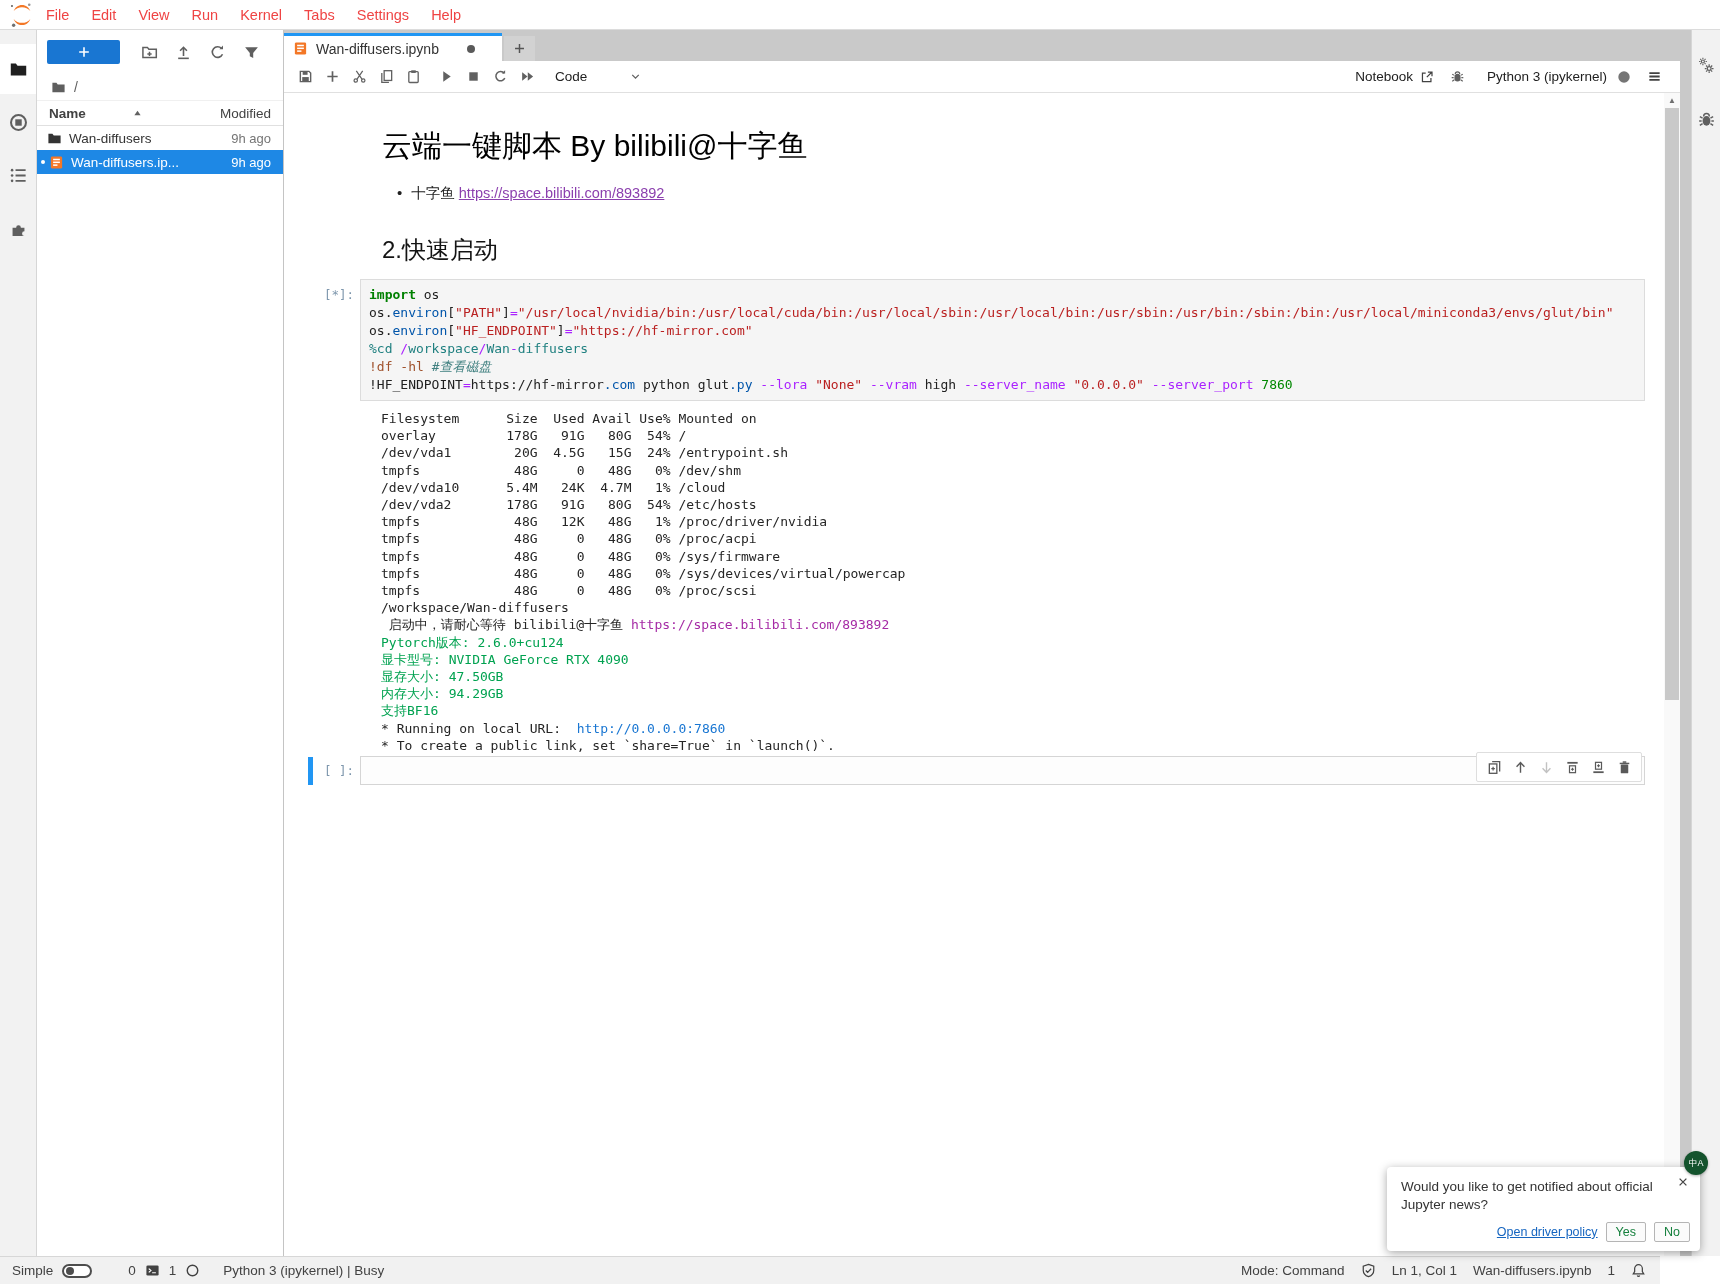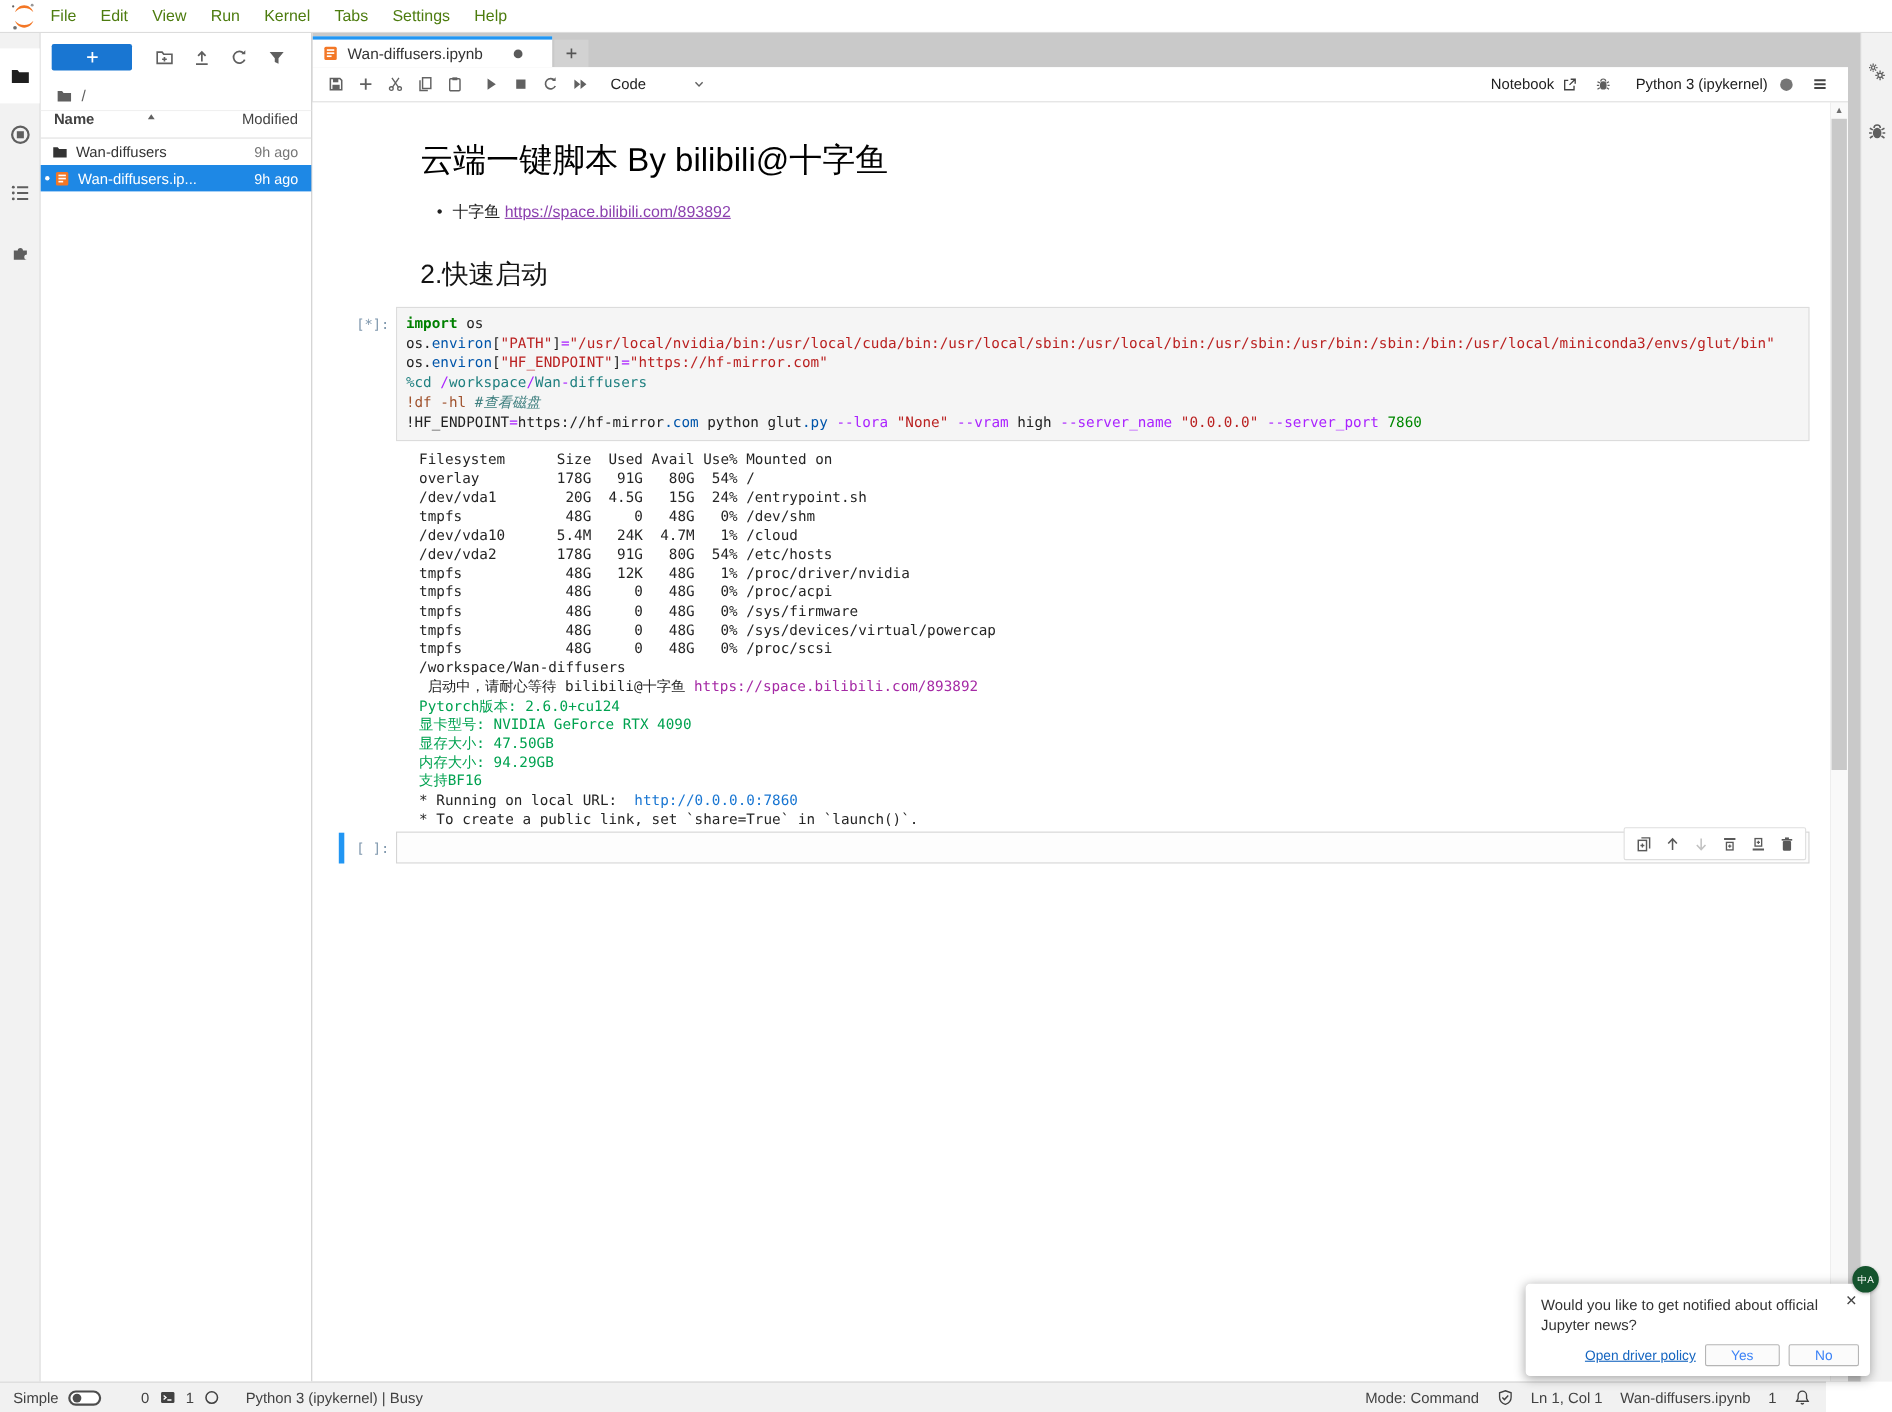--- a/index.html
+++ b/index.html
@@ -4,41 +4,41 @@
 <style>
   * { margin:0; padding:0; box-sizing:border-box; }
   html,body { width:1720px; height:1284px; overflow:hidden; }
   body { font-family:"Liberation Sans", sans-serif; background:#fff; color:#212121; }
   #root { position:relative; width:1720px; height:1284px; overflow:hidden; background:#fff; }
 
   
   #menubar { position:absolute; left:0; top:0; width:1720px; height:30px; background:#fff;
              border-bottom:1px solid #dcdcdc; display:flex; align-items:center; z-index:5; }
   #logo { width:27px; height:27px; margin-left:8px; display:flex; align-items:center; justify-content:center; }
-  .menu-item { font-size:14.5px; color:#4d7c0f; padding:0 11px; height:30px; line-height:30px; cursor:default; }
+  .menu-item { font-size:14.5px; color:#ef4444; padding:0 11px; height:30px; line-height:30px; cursor:default; }
 
   
   #left-strip { position:absolute; left:0; top:30px; width:37px; height:1226px; background:#f2f2f2;
                 border-right:1px solid #d6d6d6; z-index:4; }
   .strip-tab { position:absolute; left:0; width:36px; height:50px; display:flex; align-items:center; justify-content:center; color:#5f5f5f; }
   .strip-tab svg { width:19px; height:19px; }
   .strip-tab.active { background:#fff; color:#1f1f1f; }
 
   
   #filebrowser { position:absolute; left:37px; top:30px; width:247px; height:1226px; background:#fff;
                  border-right:1px solid #c4c4c4; z-index:4; }
   #fb-toolbar { display:flex; align-items:center; height:44px; padding:0 10px; }
   #fb-new-btn { width:76px; height:24px; background:#1976d2; border:none; border-radius:2px; color:#fff;
                 display:flex; align-items:center; justify-content:center; margin-right:16px; }
   #fb-new-btn svg { width:14px; height:14px; }
   .fb-tool { width:26px; height:26px; display:flex; align-items:center; justify-content:center; color:#5f5f5f; margin-right:9px; }
   .fb-tool svg { width:17px; height:17px; }
   #fb-crumbs { display:flex; align-items:center; height:26px; padding:0 14px; color:#5f5f5f; font-size:14px; gap:8px; }
   #fb-crumbs svg { width:15px; height:15px; }
-  #fb-header { display:flex; height:26px; padding:0 12px; border-bottom:1px solid #e0e0e0;
+  #fb-header { display:flex; align-items:center; height:26px; padding:0 12px; border-bottom:1px solid #e0e0e0;
                border-top:1px solid #f0f0f0; font-size:13.5px; color:#424242; }
   #fb-header .col-name { font-weight:bold; }
   #fb-header svg { width:11px; height:11px; margin-left:46px; color:#616161; }
   #fb-header .col-mod { margin-left:auto; color:#424242; }
   .fb-row { display:flex; align-items:center; height:24px; padding:0 12px 0 10px; font-size:13.5px; color:#333; }
   .fb-row .ficon { width:15px; height:15px; margin-right:7px; display:flex; }
   .fb-row .ficon svg { width:15px; height:15px; }
   .fb-row .fmod { margin-left:auto; font-size:13px; color:#757575; }
   .fb-row.selected { background:#1e88e5; color:#fff; }
   .fb-row.selected .fmod { color:#fff; }
@@ -127,22 +127,22 @@
   #sb-right { margin-left:auto; display:flex; align-items:center; gap:16px; margin-right:14px; }
 
   
   #notif { position:absolute; left:1387px; top:1167px; width:313px; height:84px; background:#fff; border-radius:4px;
            box-shadow:0 2px 10px rgba(0,0,0,0.35); z-index:7; padding:11px 14px; }
   #notif-text { font-size:13.5px; color:#333; line-height:18px; width:270px; }
   #notif-close { position:absolute; right:9px; top:9px; width:14px; height:14px; color:#444; }
   #notif-close svg { width:12px; height:12px; }
   #notif-footer { position:absolute; right:10px; bottom:9px; display:flex; align-items:center; gap:8px; }
   #privacy-link { font-size:12.5px; color:#1565c0; text-decoration:underline; }
-  .notif-btn { font-size:12.5px; color:#3b82f6; background:#fbfbfb; border:1px solid #b5b5b5; border-radius:2px;
-               padding:2px 23px; font-family:"Liberation Sans", sans-serif; }
+  .notif-btn { font-size:12.5px; color:#15803d; background:#fbfbfb; border:1px solid #b5b5b5; border-radius:2px;
+               padding:2px 9px; font-family:"Liberation Sans", sans-serif; }
 
   
   #ime-badge { position:absolute; left:1684px; top:1151px; width:24px; height:24px; border-radius:50%;
                background:#14532d; color:#fff; font-size:9px; display:flex; align-items:center; justify-content:center;
                z-index:8; box-shadow:0 1px 3px rgba(0,0,0,0.3); }
 </style>
 </head>
 <body>
 
 <div id="root">

